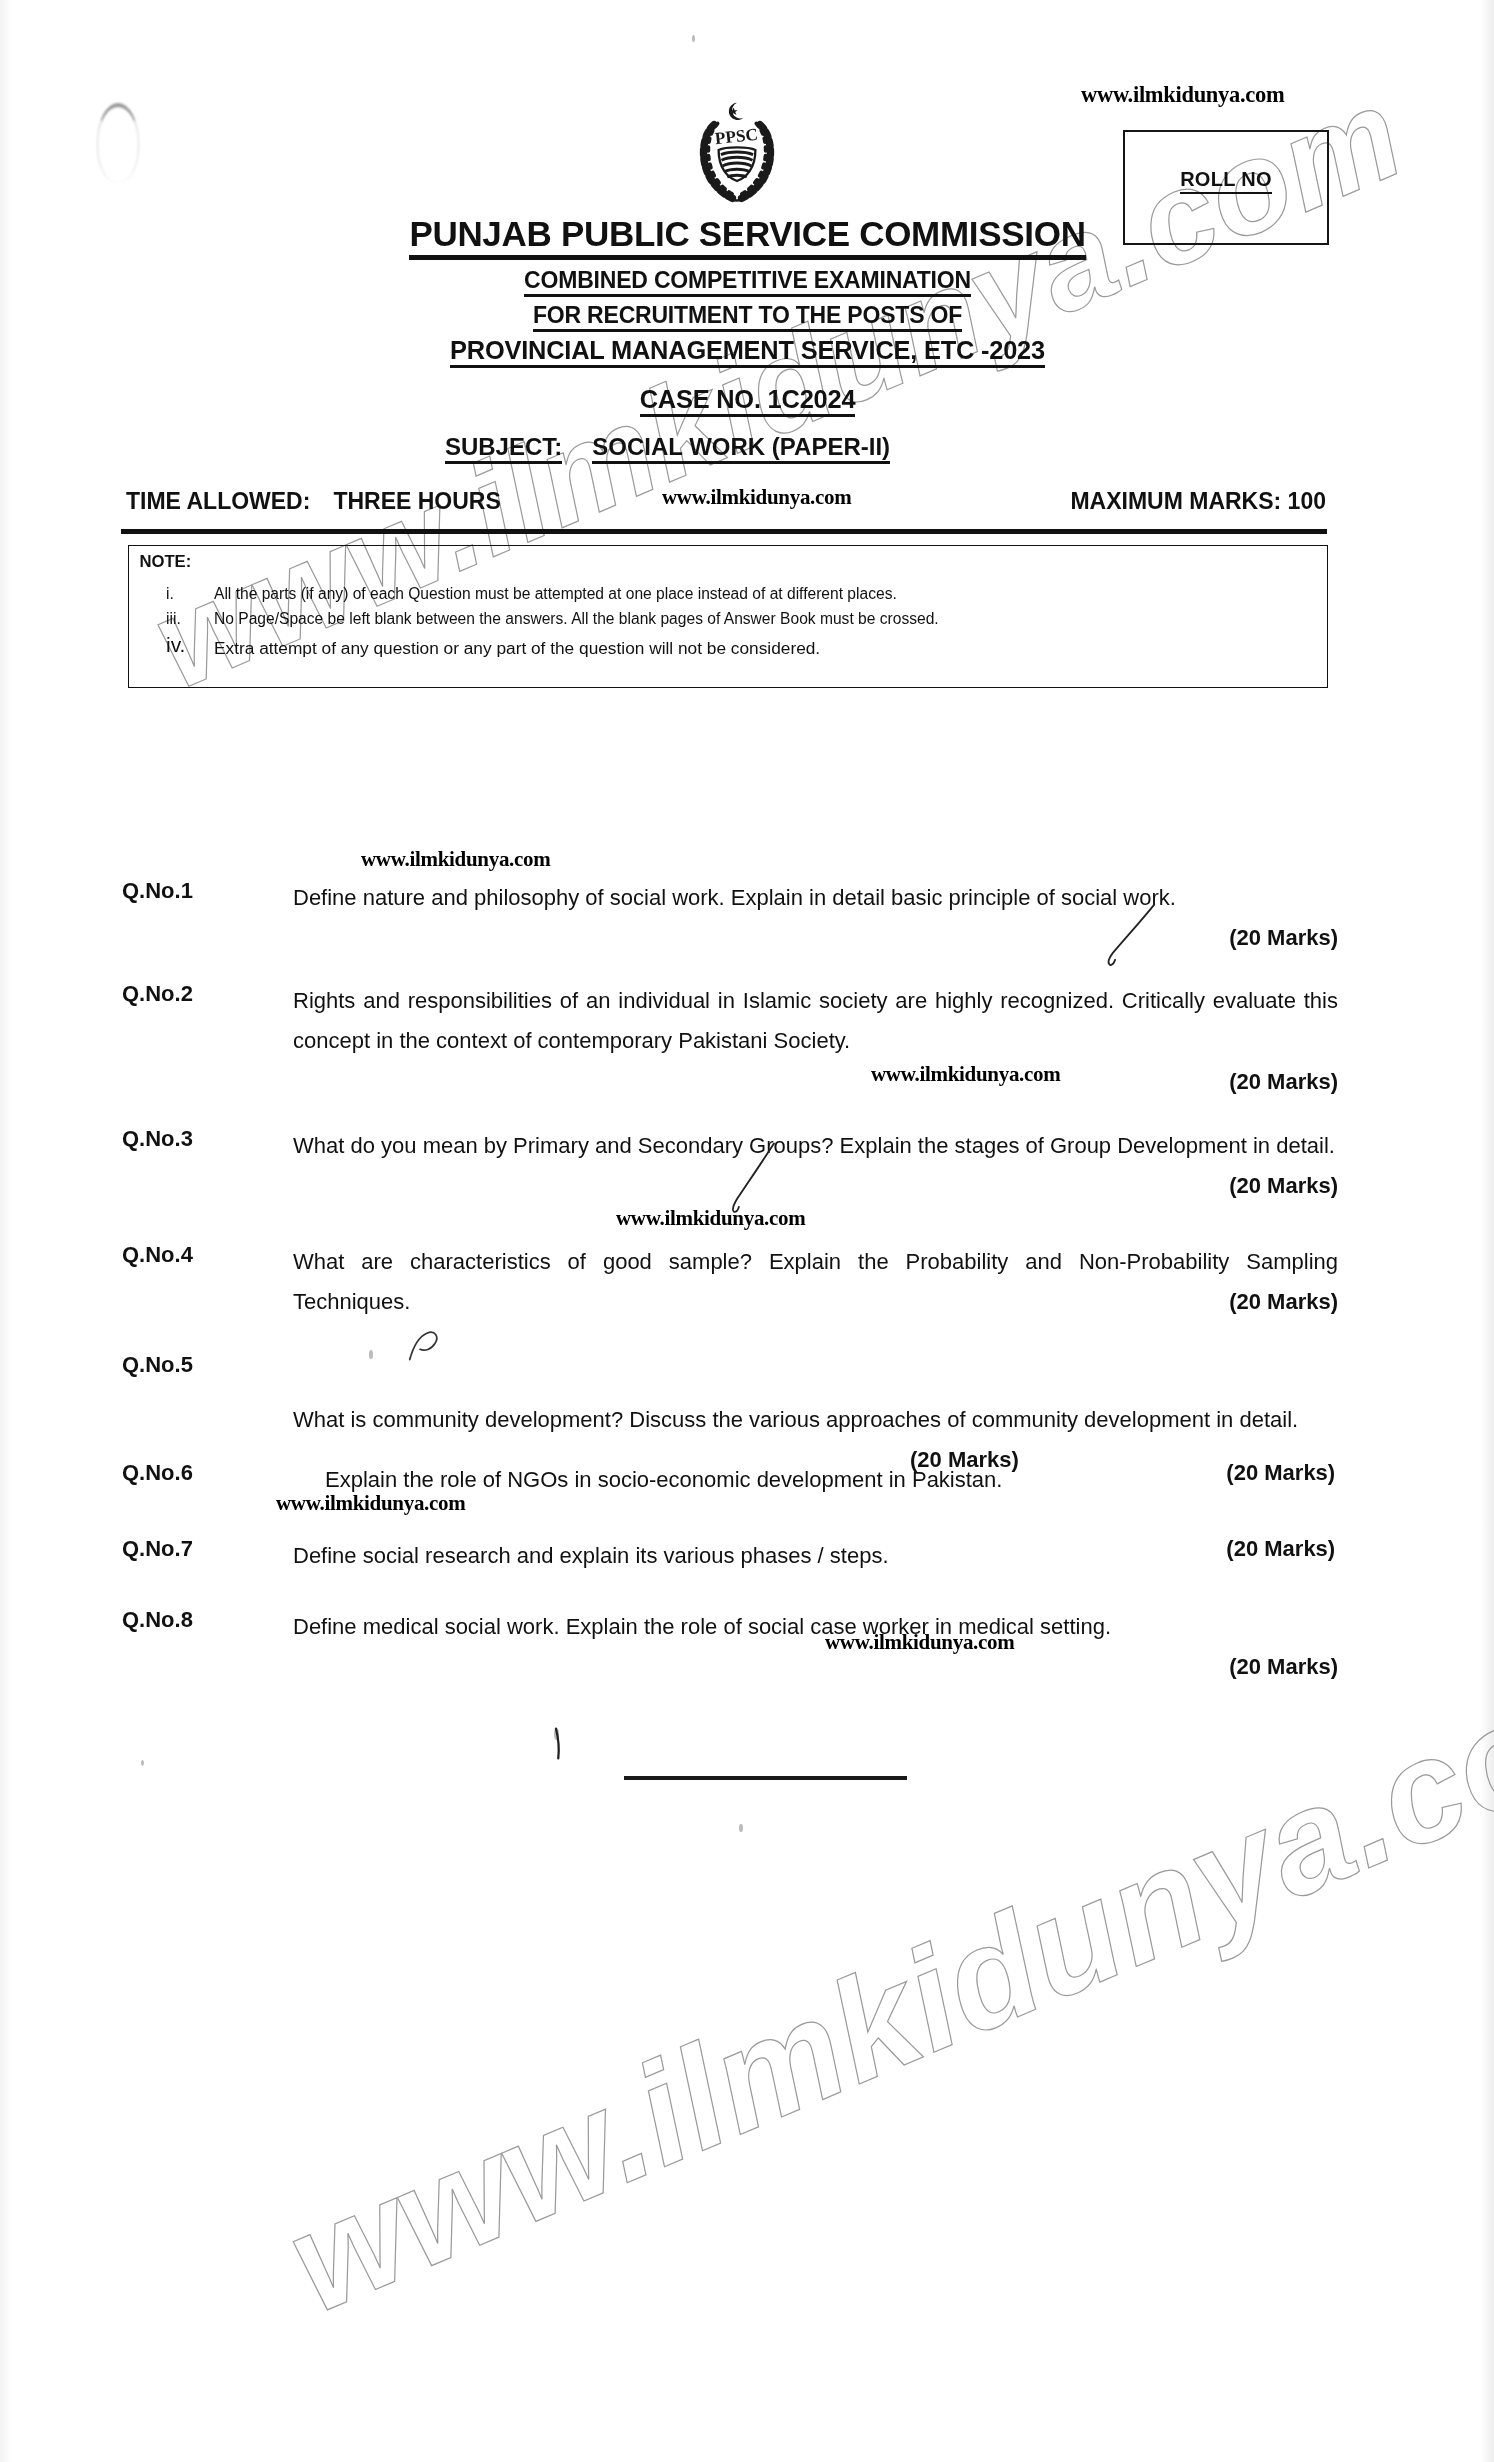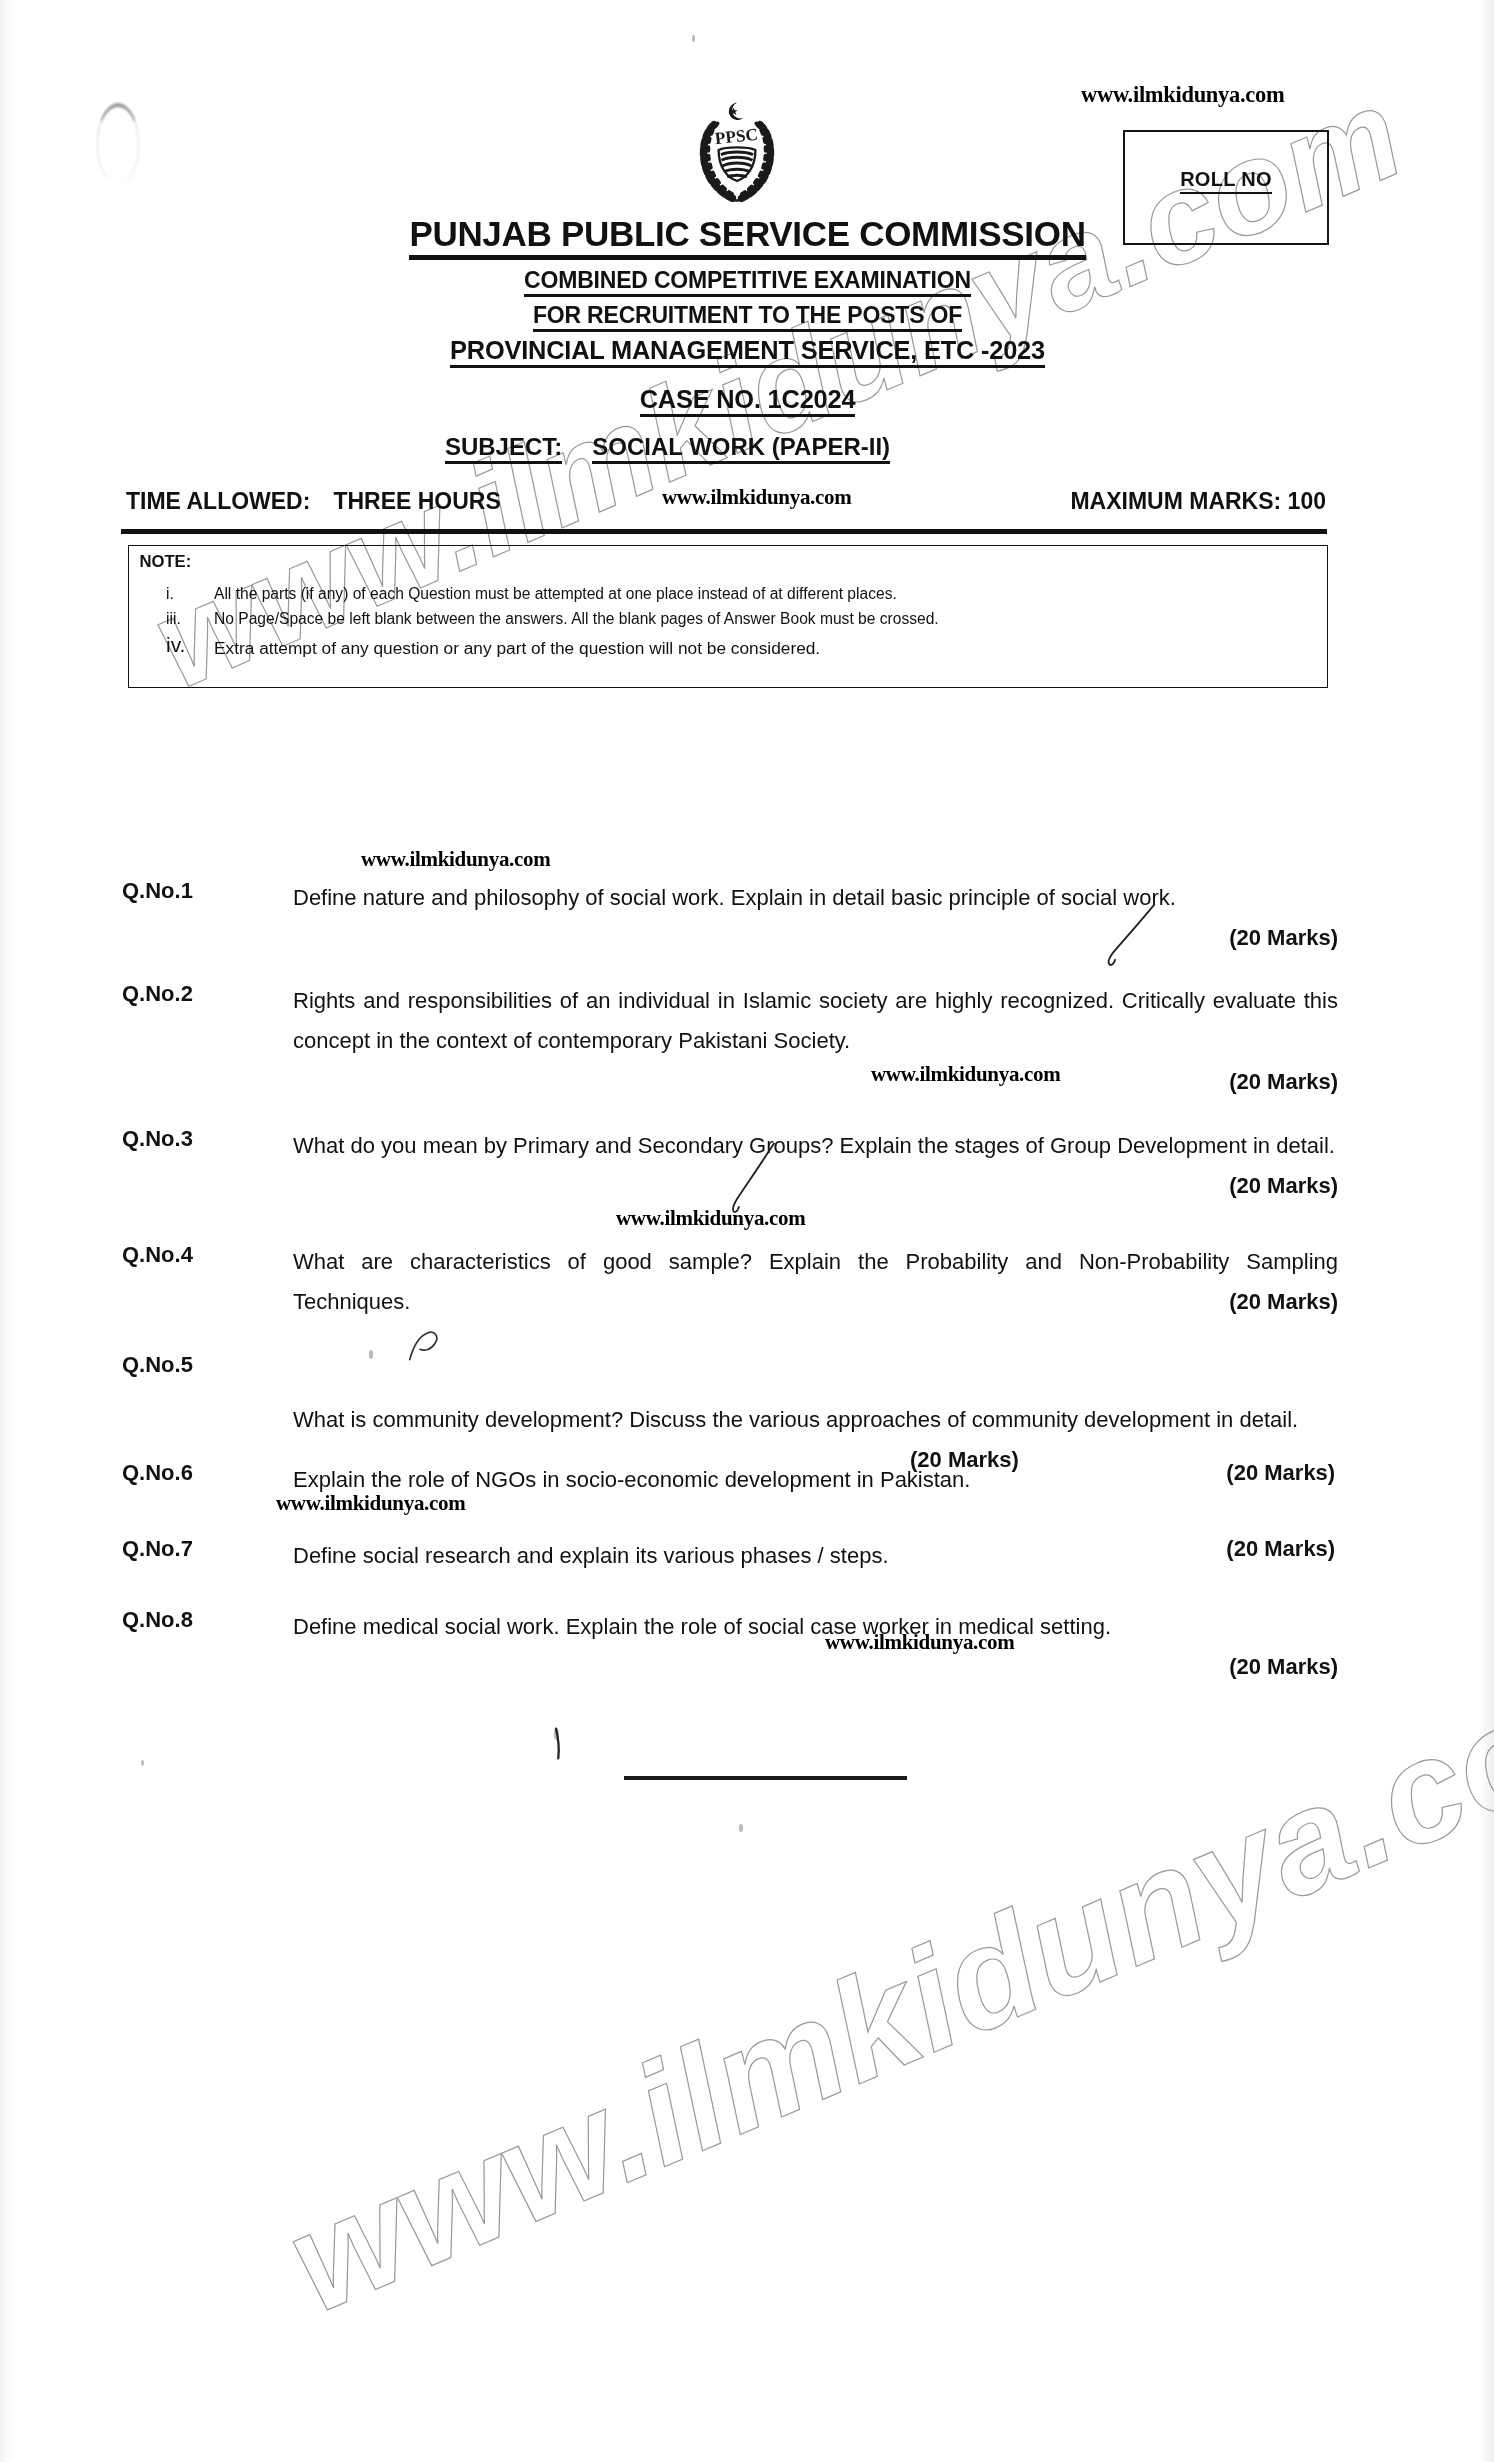--- a/index.html
+++ b/index.html
@@ -433,21 +433,21 @@
   <div class="q" style="top:1352px;">
     <div class="q-label">Q.No.5</div>
     <div class="q-body q-body-q5" style="width:1045px;margin-top:48px;">
       <span>What is community development? Discuss the various approaches of community development in detail.</span>
       <span class="marks" style="position:absolute;left:617px;top:40px;">(20 Marks)</span>
     </div>
   </div>
 
   <div class="q" style="top:1460px;">
     <div class="q-label">Q.No.6</div>
-    <div class="q-body nojust" style="width:825px;">
+    <div class="q-body nojust" style="width:825px;margin-left:32px;">
       <span>Explain the role of NGOs in socio-economic development in Pakistan.</span>
     </div>
     <div class="marks-right" style="top:0;right:-1.2px;">(20 Marks)</div>
   </div>
 
   <div class="q" style="top:1536px;">
     <div class="q-label">Q.No.7</div>
     <div class="q-body nojust" style="width:825px;">
       <span>Define social research and explain its various phases / steps.</span>
     </div>

